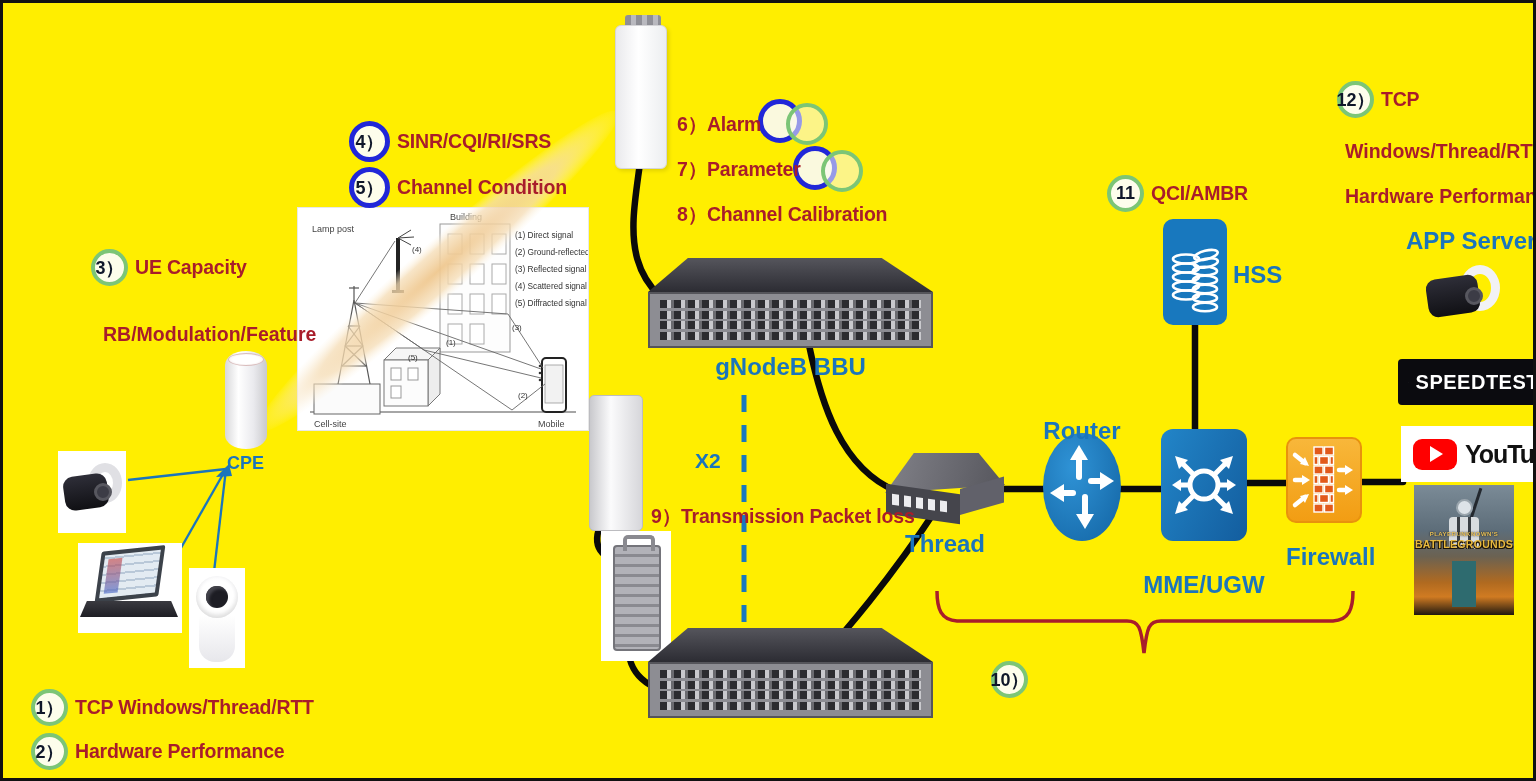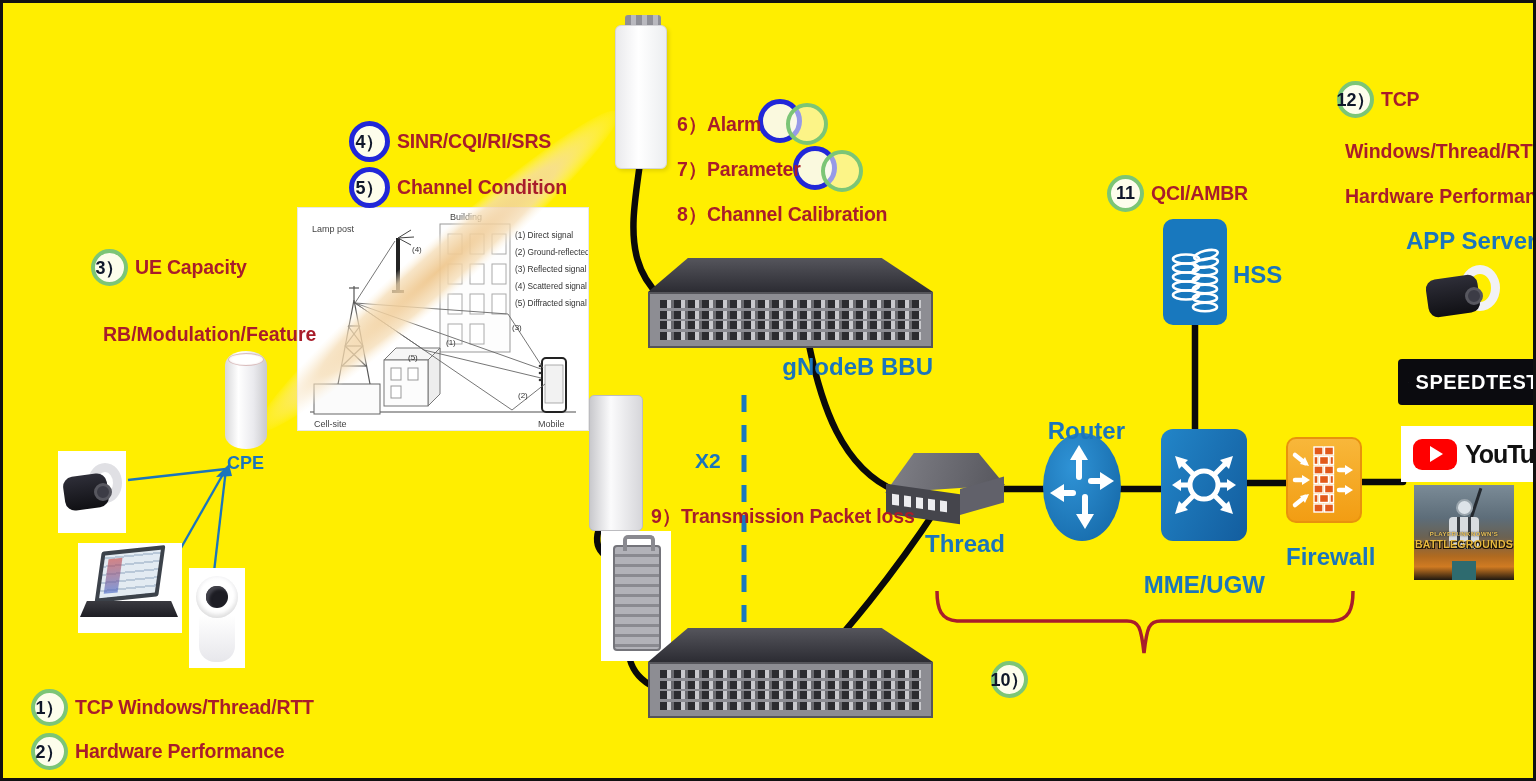--- a/index.html
+++ b/index.html
@@ -16,21 +16,21 @@
   .ring{display:inline-flex;align-items:center;justify-content:center;box-sizing:border-box;
         width:37px;height:37px;border-radius:50%;background:rgba(253,253,248,.95);
         color:#0f172a;font-weight:bold;font-size:18px;flex:0 0 auto;}
   .ring.g{border:4px solid #7CC576;}
   .ring.b{border:5px solid #2127D8;width:41px;height:41px;}
   .cp{position:absolute;display:flex;z-index:4;}
   .cp-blue{width:44px;height:44px;border:5px solid #2127D8;border-radius:50%;background:rgba(250,250,246,.9);box-sizing:border-box;}
   .cp-green{width:42px;height:42px;border:4px solid #7CC576;border-radius:50%;background:rgba(250,250,246,.55);box-sizing:border-box;margin-left:-16px;margin-top:4px;}
   
   .dlabel{position:absolute;font-weight:bold;color:#1B75BC;font-size:24px;white-space:nowrap;z-index:6;}
-  .ctr{text-align:right;}
+  .ctr{text-align:center;}
   
   .wires{position:absolute;left:0;top:0;z-index:2;}
   
   .inset{left:295px;top:205px;width:290px;height:222px;background:#fff;z-index:1;box-shadow:0 0 0 1px #e8e8e8;}
   
   .bbu{position:absolute;width:285px;height:90px;z-index:3;}
   .bbu-top{position:absolute;left:0;top:0;width:100%;height:34px;background:linear-gradient(#55555c,#2c2c33);clip-path:polygon(14% 0,82% 0,100% 100%,0 100%);}
   .bbu-body{position:absolute;top:34px;left:0;width:100%;height:56px;background:#8d8d93;border:2px solid #55555b;box-sizing:border-box;display:flex;flex-direction:column;justify-content:space-evenly;padding:3px 10px;}
   .bbu-row{height:8px;background:repeating-linear-gradient(90deg,#2c2c30 0 7px,#c9c9cd 7px 11px,#6b6b70 11px 14px);}
   
@@ -69,21 +69,21 @@
   .cam-head{position:absolute;left:7px;top:8px;width:42px;height:42px;border-radius:50%;background:radial-gradient(#ffffff 55%,#ebebef);box-shadow:inset 0 -3px 5px #ddd;}
   .cam-lens{position:absolute;left:17px;top:17px;width:22px;height:22px;border-radius:50%;background:#1d1d24;box-shadow:inset 3px 3px 3px #44444c;}
   .cam-body{position:absolute;left:10px;top:47px;width:36px;height:47px;background:linear-gradient(#ffffff,#e7e7eb);border-radius:0 0 16px 16px;}
   
   .speedtest{left:1395px;top:356px;width:141px;height:46px;background:#0b0b0f;border-radius:4px;display:flex;align-items:center;gap:7px;padding-left:10px;box-sizing:border-box;z-index:3;}
   .speedtest span{color:#fff;font-weight:bold;font-size:20px;letter-spacing:.5px;}
   .youtube{left:1398px;top:423px;width:137px;height:56px;background:#fff;display:flex;align-items:center;gap:8px;padding-left:12px;box-sizing:border-box;z-index:3;}
   .yt-btn{width:44px;height:31px;background:#FF0000;border-radius:9px;display:flex;align-items:center;justify-content:center;flex:0 0 auto;}
   .yt-tri{width:0;height:0;border-left:13px solid #fff;border-top:8px solid transparent;border-bottom:8px solid transparent;margin-left:3px;}
   .youtube span{color:#111;font-weight:bold;font-size:25px;letter-spacing:-1px;}
-  .pubg{left:1411px;top:482px;width:100px;height:95px;z-index:3;overflow:hidden;
+  .pubg{left:1411px;top:482px;width:100px;height:130px;z-index:3;overflow:hidden;
         background:linear-gradient(180deg,#7b8b97 0%,#5d6d79 35%,#6b6252 55%,#b06a20 75%,#d07b22 86%,#20180f 100%);}
   .pubg-rifle{position:absolute;left:58px;top:2px;width:3px;height:48px;background:#23282e;transform:rotate(18deg);}
   .pubg-helmet{position:absolute;left:42px;top:14px;width:17px;height:17px;border-radius:50%;background:#dde3e8;border:2px solid #9aa5ad;box-sizing:border-box;}
   .pubg-torso{position:absolute;left:35px;top:32px;width:30px;height:32px;border-radius:4px;
         background:linear-gradient(90deg,#d8dcdf 28%,#3a3f44 28% 38%,#d8dcdf 38% 62%,#3a3f44 62% 72%,#d8dcdf 72%);}
   .pubg-legs{position:absolute;left:38px;top:76px;width:24px;height:46px;background:#2e6b6f;}
   .pubg-t1{position:absolute;left:0;top:46px;width:100%;text-align:center;font-size:6px;font-weight:bold;color:#e8c15a;letter-spacing:.5px;text-shadow:0 0 2px #000;}
   .pubg-t2{position:absolute;left:0;top:53px;width:100%;text-align:center;font-size:10.5px;font-weight:bold;color:#e8b93e;letter-spacing:.3px;text-shadow:1px 1px 0 #1a1208,-1px 1px 0 #1a1208;}
 </style>
 </head>

